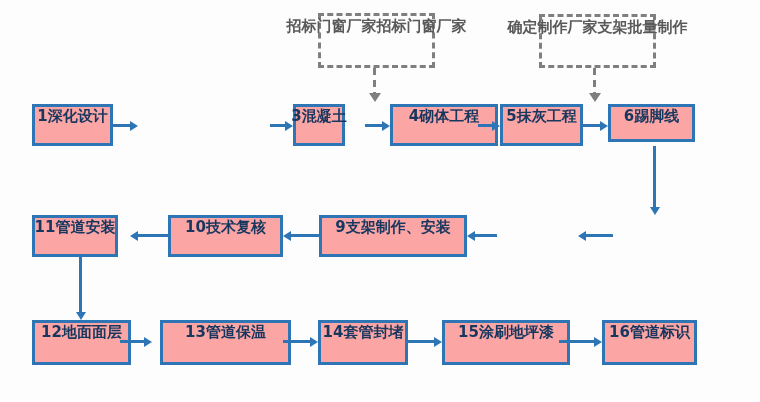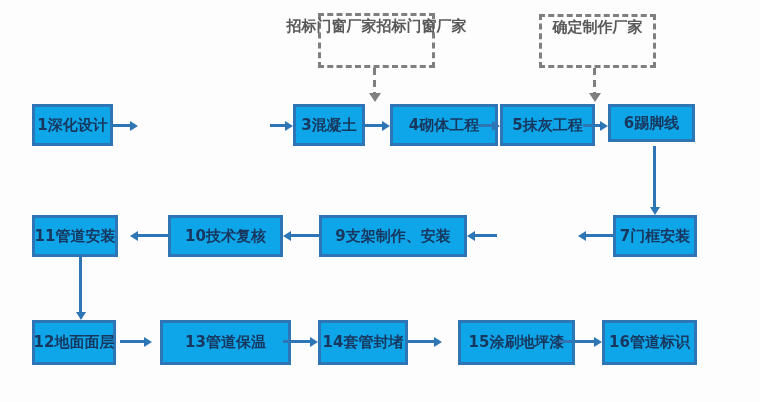--- a/index.html
+++ b/index.html
@@ -13,23 +13,22 @@
     height: 402px;
     background: var(--background, #fdfdfd);
     font-family: "DejaVu Sans", "Liberation Sans", sans-serif;
     overflow: hidden;
   }
   
   .box {
     position: absolute;
     box-sizing: border-box;
     border: 3px solid var(--box-border, #2E75B6);
-    background: #0ea5e9;
+    background: #fca5a5;
     display: flex;
-    align-items: center;
     justify-content: center;
     font-weight: bold;
     font-size: 15px;
     color: var(--box-text, #17375E);
     white-space: nowrap;
   }
   
   .annotation {
     position: absolute;
     box-sizing: border-box;
@@ -112,78 +111,76 @@
 <body>
 
 <div class="canvas">
 
   <div class="annotation" style="left:318px;top:13px;width:117px;height:55px">
     <span>招标门窗厂家</span>
     <span>招标门窗厂家</span>
   </div>
   <div class="annotation" style="left:539px;top:14px;width:117px;height:54px">
     <span>确定制作厂家</span>
+    <span>支架批量制作</span>
   </div>
   <div class="dashed-conn" style="left:373px;top:68px;height:25px"></div>
   <div class="dashed-conn" style="left:593px;top:68px;height:25px"></div>
 
   <div class="box" style="left:32px;top:104px;width:81px;height:42px">
     <span>1深化设计</span>
   </div>
-  <div class="box" style="left:293px;top:104px;width:72px;height:42px">
+  <div class="box" style="left:293px;top:104px;width:52px;height:42px">
     <span>3混凝土</span>
   </div>
   <div class="box" style="left:390px;top:104px;width:108px;height:42px">
     <span>4砌体工程</span>
   </div>
-  <div class="box" style="left:500px;top:104px;width:95px;height:42px">
+  <div class="box" style="left:500px;top:104px;width:83px;height:42px">
     <span>5抹灰工程</span>
   </div>
   <div class="box" style="left:608px;top:104px;width:87px;height:38px">
     <span>6踢脚线</span>
   </div>
 
   <div class="conn right" style="left:113px;top:124px;width:17px"></div>
   <div class="conn right" style="left:270px;top:124px;width:15px"></div>
   <div class="conn right" style="left:365px;top:124px;width:17px"></div>
   <div class="conn right" style="left:478px;top:124px;width:14px"></div>
   <div class="conn right" style="left:583px;top:124px;width:17px"></div>
 
   <div class="conn down" style="left:653px;top:146px;height:61px"></div>
 
-  <div class="box" style="left:613px;top:215px;width:84px;height:42px">
-    <span>7门框安装</span>
-  </div>
   <div class="box" style="left:319px;top:215px;width:148px;height:42px">
     <span>9支架制作、安装</span>
   </div>
   <div class="box" style="left:168px;top:215px;width:115px;height:42px">
     <span>10技术复核</span>
   </div>
   <div class="box" style="left:32px;top:215px;width:86px;height:42px">
     <span>11管道安装</span>
   </div>
 
   <div class="conn left" style="left:586px;top:234px;width:27px"></div>
   <div class="conn left" style="left:475px;top:234px;width:22px"></div>
   <div class="conn left" style="left:291px;top:234px;width:28px"></div>
   <div class="conn left" style="left:138px;top:234px;width:30px"></div>
 
   <div class="conn down" style="left:79px;top:257px;height:55px"></div>
 
-  <div class="box" style="left:32px;top:320px;width:84px;height:45px">
+  <div class="box" style="left:32px;top:320px;width:99px;height:45px">
     <span>12地面面层</span>
   </div>
   <div class="box" style="left:160px;top:320px;width:131px;height:45px">
     <span>13管道保温</span>
   </div>
   <div class="box" style="left:318px;top:320px;width:90px;height:45px">
     <span>14套管封堵</span>
   </div>
-  <div class="box" style="left:458px;top:320px;width:117px;height:45px">
+  <div class="box" style="left:442px;top:320px;width:128px;height:45px">
     <span>15涂刷地坪漆</span>
   </div>
   <div class="box" style="left:602px;top:320px;width:95px;height:45px">
     <span>16管道标识</span>
   </div>
 
   <div class="conn right" style="left:120px;top:340px;width:24px"></div>
   <div class="conn right" style="left:283px;top:340px;width:27px"></div>
   <div class="conn right" style="left:408px;top:340px;width:26px"></div>
   <div class="conn right" style="left:559px;top:340px;width:35px"></div>

